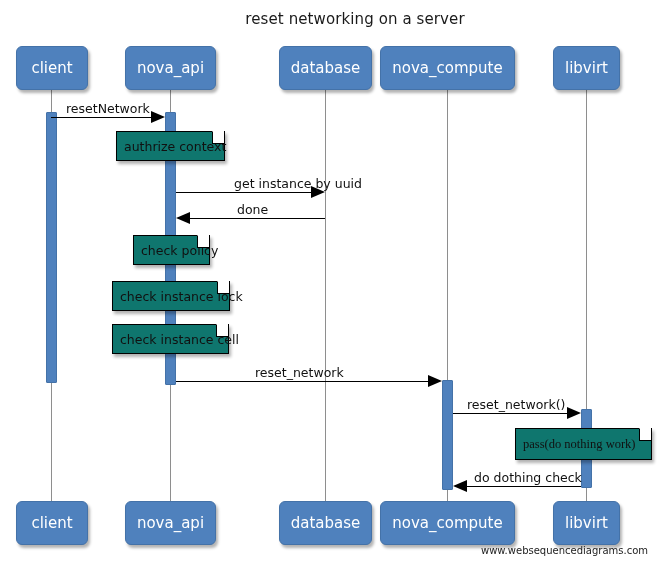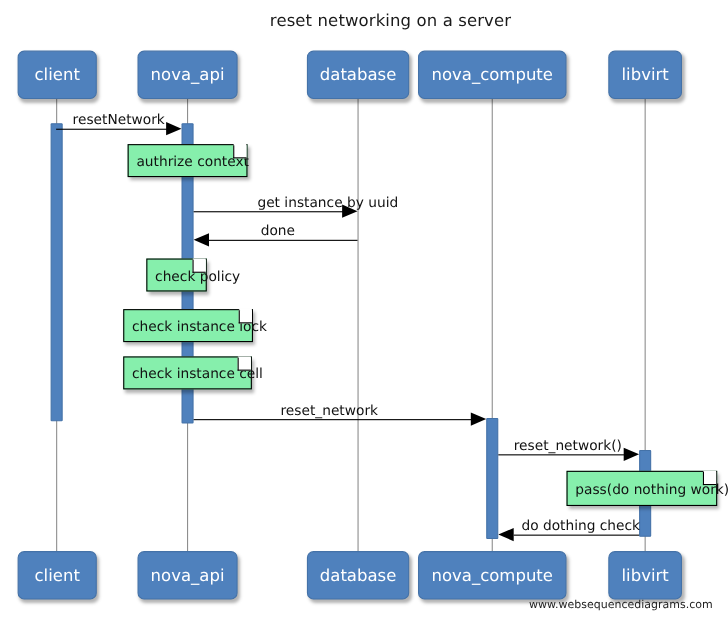--- a/index.html
+++ b/index.html
@@ -89,21 +89,21 @@
   .msg-label {
     position: absolute;
     font-size: 12.5px;
     color: #111111;
     white-space: nowrap;
   }
   
   .note {
     position: absolute;
     box-sizing: border-box;
-    background: #86efac;
+    background: #0f766e;
     border: 1px solid #000000;
     font-size: 12.5px;
     color: #111111;
     display: flex;
     align-items: center;
     padding: 0 7px;
     white-space: nowrap;
     box-shadow: 2px 3px 3px rgba(0,0,0,0.30);
   }
   .note .fold {
@@ -199,35 +199,35 @@
 
   <div class="msg-line" style="left:467px; top:486px; width:114px;"></div>
   <div class="arrowhead left" style="left:453px; top:480px;"></div>
   <div class="msg-label" style="left:474px; top:470px;">do dothing check</div>
 
   <div class="note" style="left:116px; top:131px; width:109px; height:30px;">
     <span>authrize context</span>
     <span class="fold"></span>
   </div>
 
-  <div class="note" style="left:133px; top:235px; width:55px; height:30px;">
+  <div class="note" style="left:133px; top:235px; width:77px; height:30px;">
     <span>check policy</span>
     <span class="fold"></span>
   </div>
 
   <div class="note" style="left:112px; top:324px; width:117px; height:30px;">
     <span>check instance cell</span>
     <span class="fold"></span>
   </div>
 
   <div class="note" style="left:112px; top:281px; width:118px; height:30px;">
     <span>check instance lock</span>
     <span class="fold"></span>
   </div>
 
-  <div class="note" style="left:515px; top:428px; width:137px; height:32px;">
+  <div class="note" style="left:515px; top:428px; width:137px; height:32px;font-family:Liberation Serif, serif;">
     <span>pass(do nothing work)</span>
     <span class="fold"></span>
   </div>
 
   <div class="footer">www.websequencediagrams.com</div>
 
 </div>
 
 </body></html>

